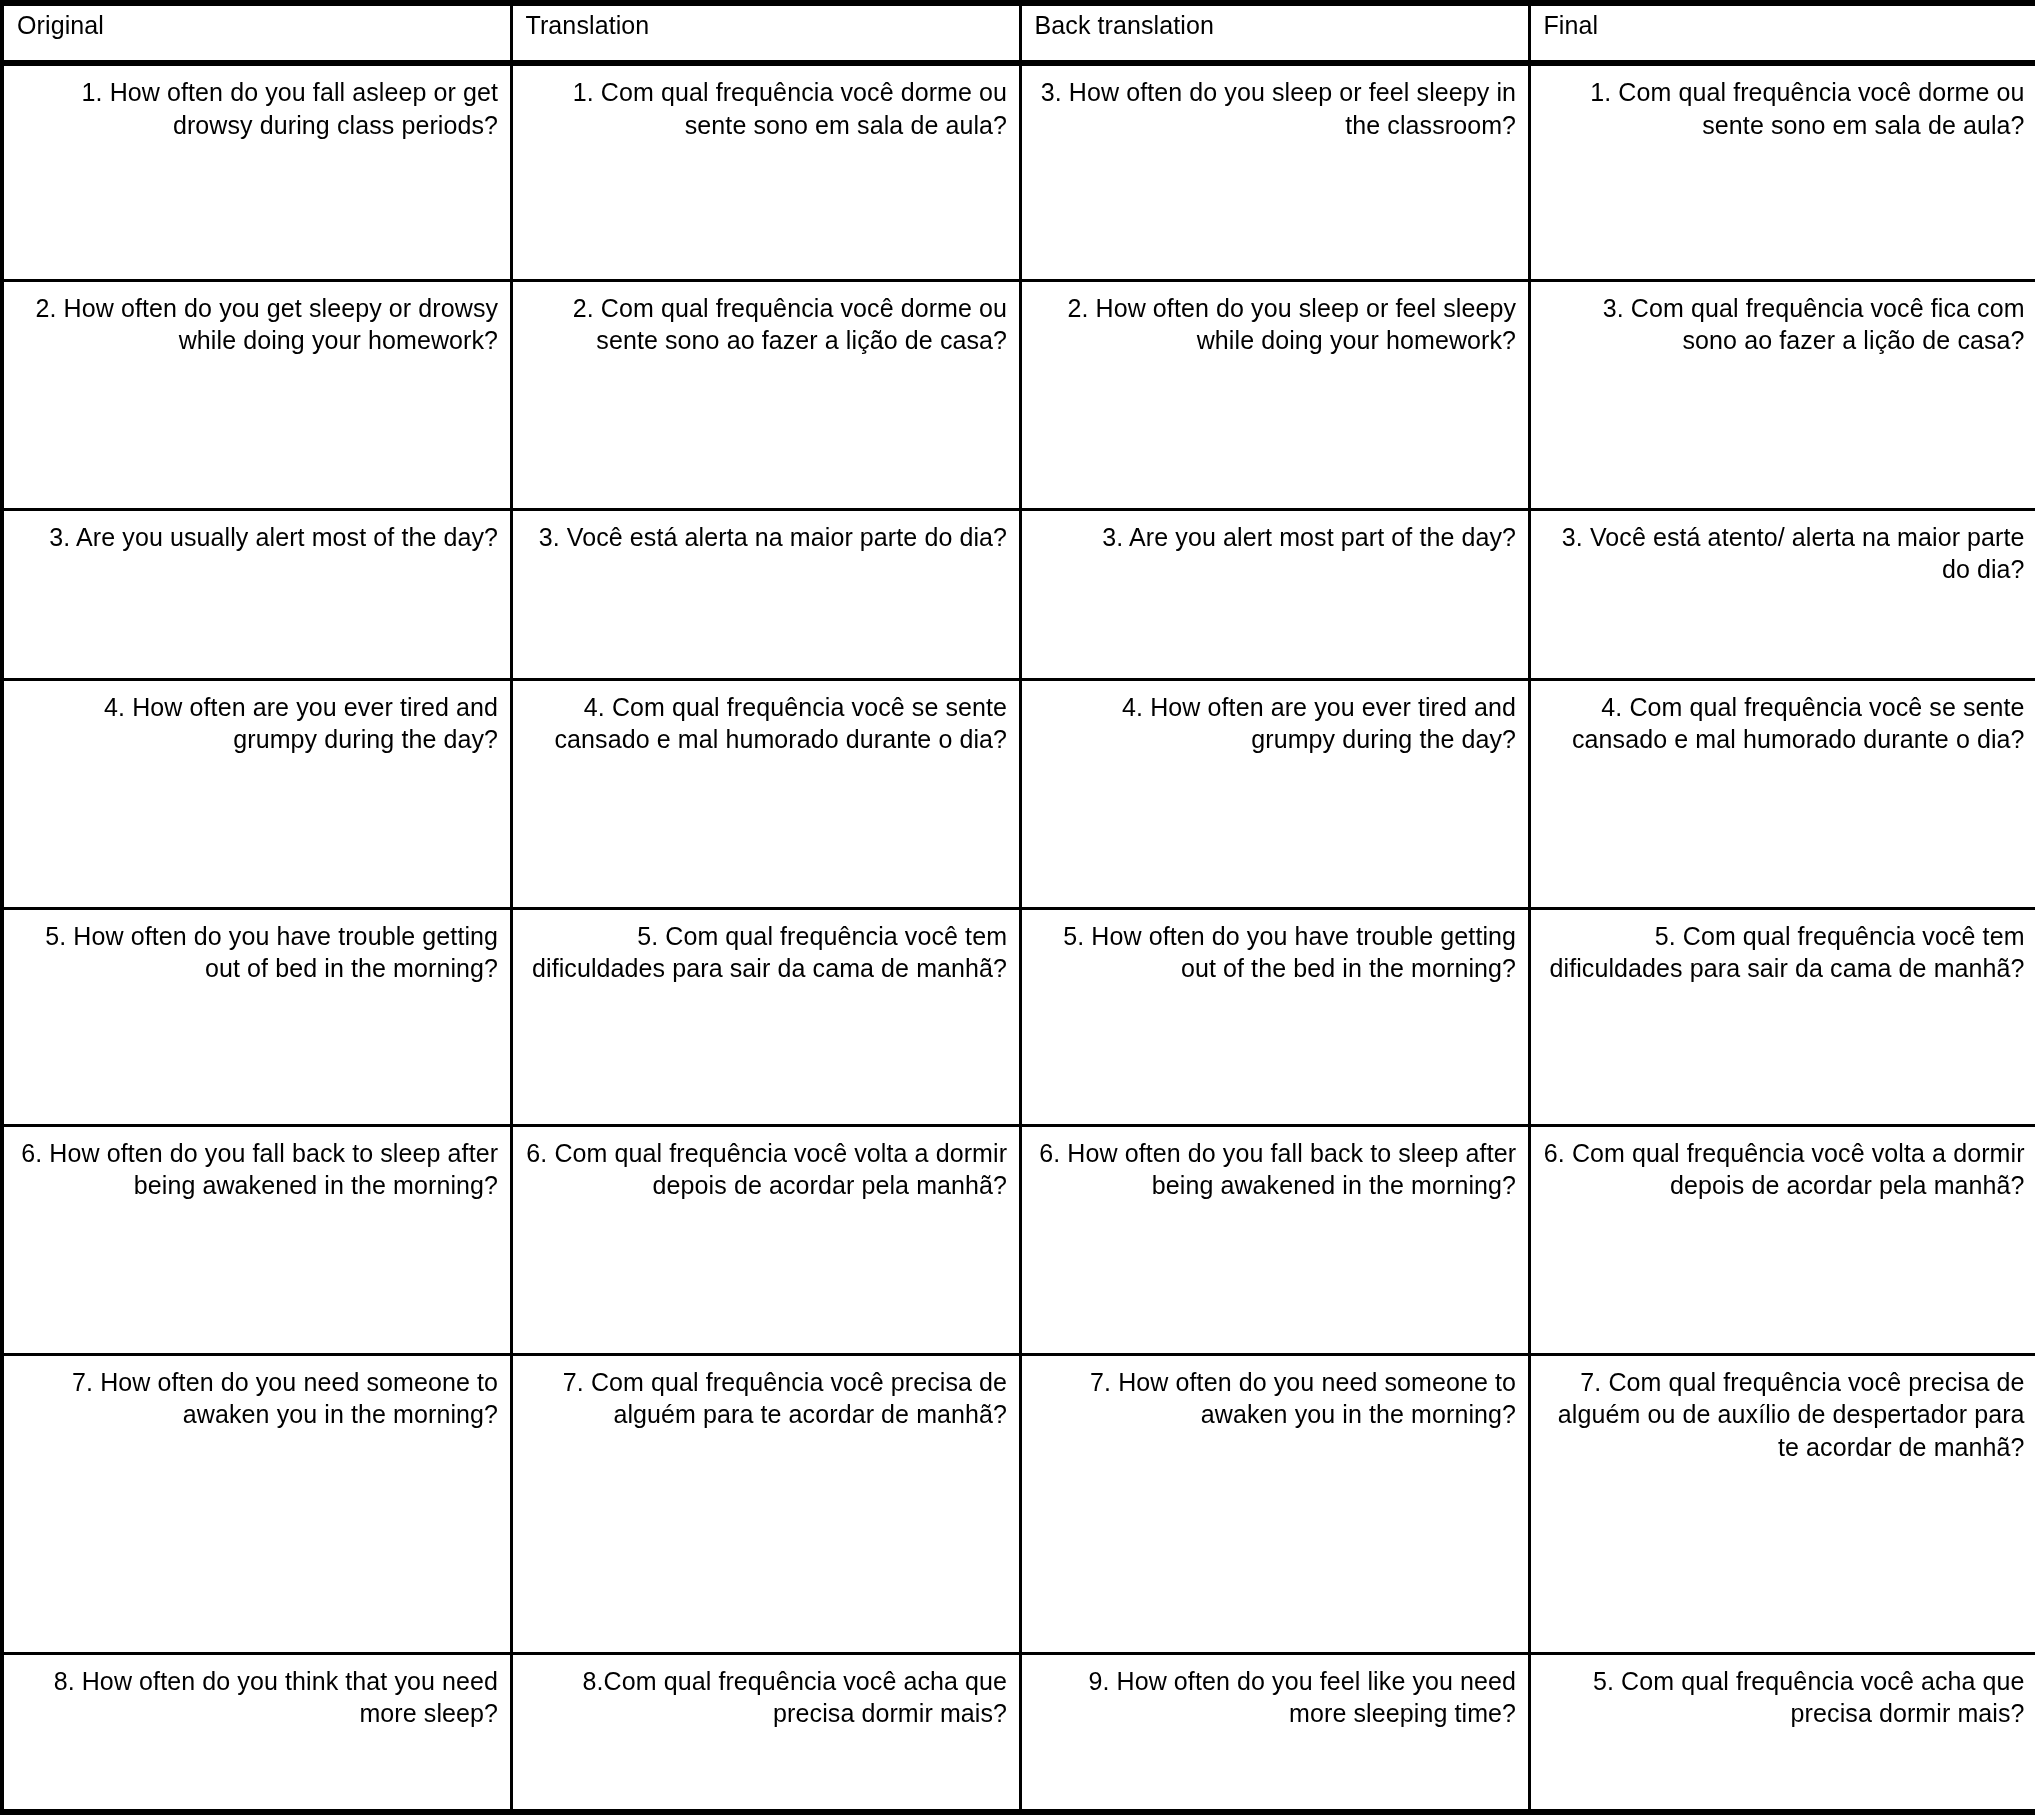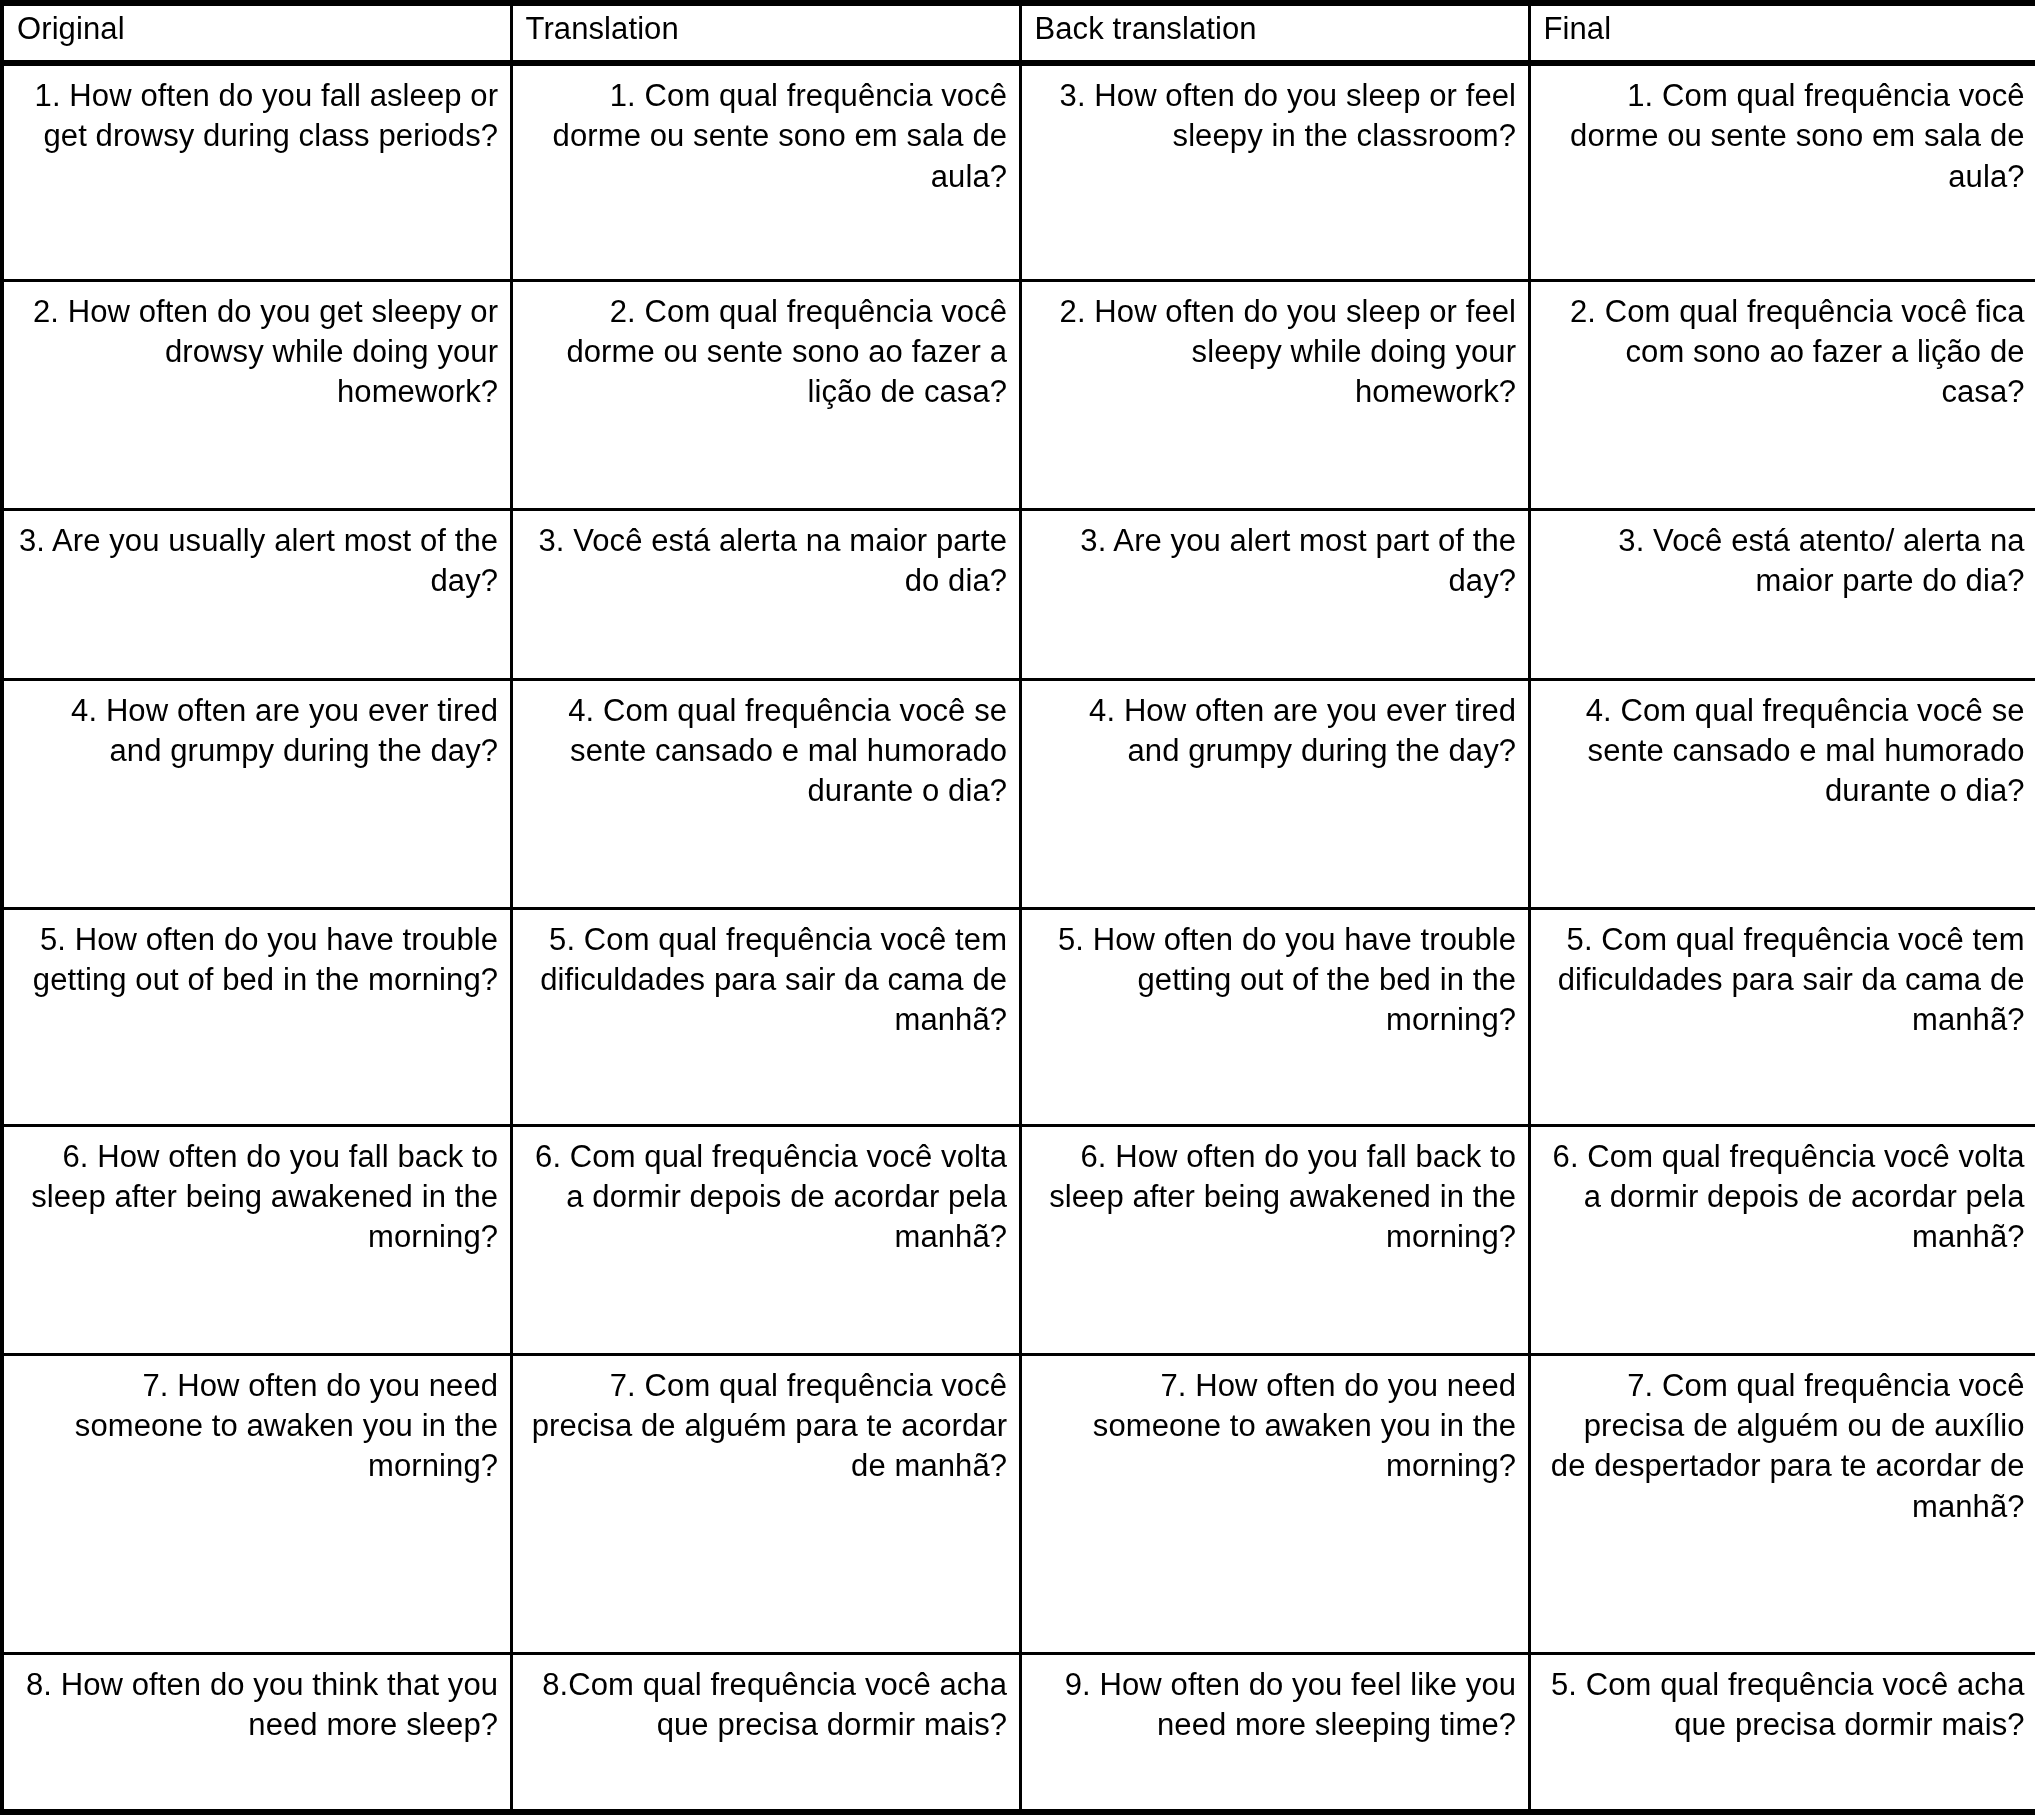--- a/index.html
+++ b/index.html
@@ -37,21 +37,21 @@
   table.tt col.c3 { width: 509px; }
   table.tt col.c4 { width: 509px; }
 
   table.tt th,
   table.tt td {
     vertical-align: top;
     text-align: left;
     padding: 10px 11.4px 7.1px 13px;
     box-sizing: border-box;
     font-weight: normal;
-    font-size: 31px;
+    font-size: 25px;
     line-height: 1.30;
     letter-spacing: 0.1px;
     border-left: 3.6px solid #000000;
     border-right: 3.6px solid #000000;
     border-top: 3.6px solid #000000;
     border-bottom: 3.6px solid #000000;
     background: #ffffff;
     white-space: pre-line;
   }
 
@@ -107,21 +107,21 @@
       <tr class="r1">
         <td><span class="cell-text">1. How often do you fall asleep or get drowsy during class periods?</span></td>
         <td><span class="cell-text">1. Com qual frequência você dorme ou sente sono em sala de aula?</span></td>
         <td><span class="cell-text">3. How often do you sleep or feel sleepy in the classroom?</span></td>
         <td><span class="cell-text">1. Com qual frequência você dorme ou sente sono em sala de aula?</span></td>
       </tr>
       <tr class="r2">
         <td><span class="cell-text">2. How often do you get sleepy or drowsy while doing your homework?</span></td>
         <td><span class="cell-text">2. Com qual frequência você dorme ou sente sono ao fazer a lição de casa?</span></td>
         <td><span class="cell-text">2. How often do you sleep or feel sleepy while doing your homework?</span></td>
-        <td><span class="cell-text">2. Com qual frequência você fica com sono ao fazer a lição de casa?</span></td>
+        <td><span class="cell-text">3. Com qual frequência você fica com sono ao fazer a lição de casa?</span></td>
       </tr>
       <tr class="r3">
         <td><span class="cell-text">3. Are you usually alert most of the day?</span></td>
         <td><span class="cell-text">3. Você está alerta na maior parte do dia?</span></td>
         <td><span class="cell-text">3. Are you alert most part of the day?</span></td>
         <td><span class="cell-text">3. Você está atento/ alerta na maior parte do dia?</span></td>
       </tr>
       <tr class="r4">
         <td><span class="cell-text">4. How often are you ever tired and grumpy during the day?</span></td>
         <td><span class="cell-text">4. Com qual frequência você se sente cansado e mal humorado durante o dia?</span></td>

